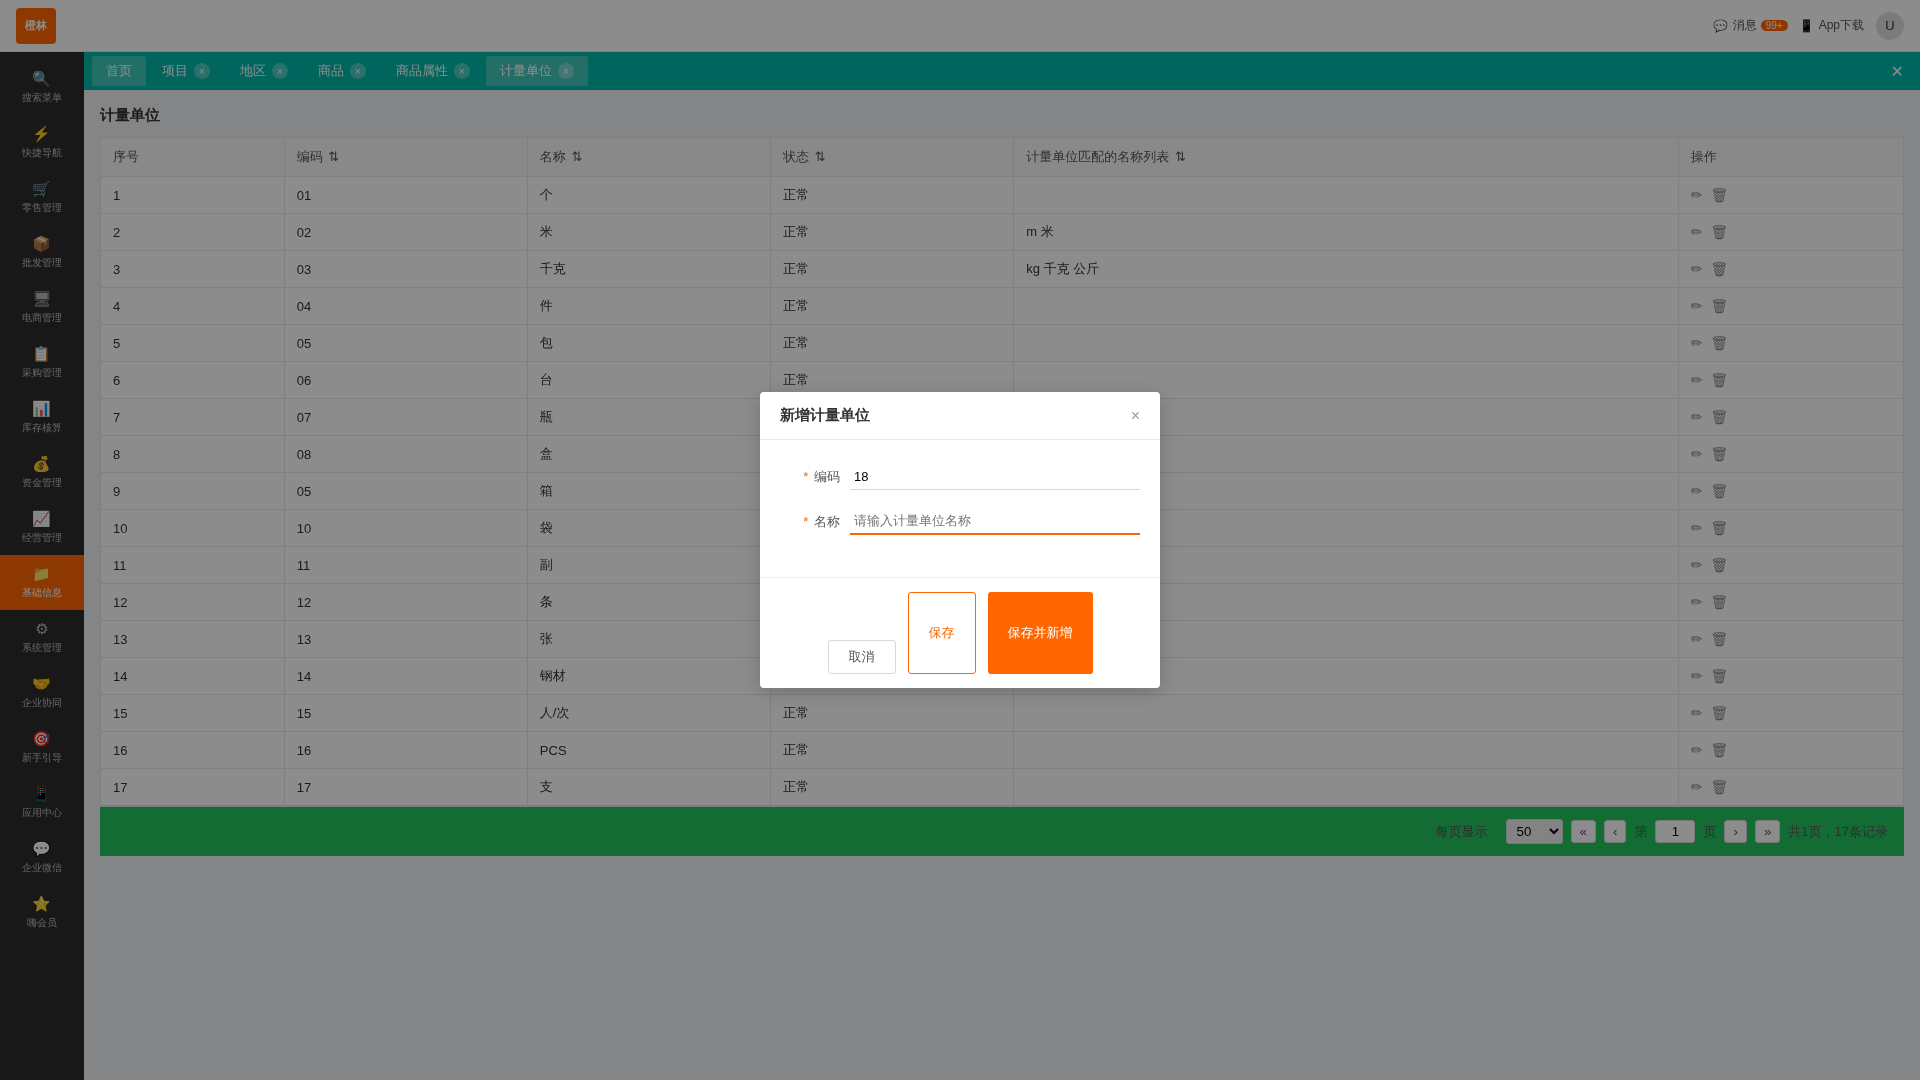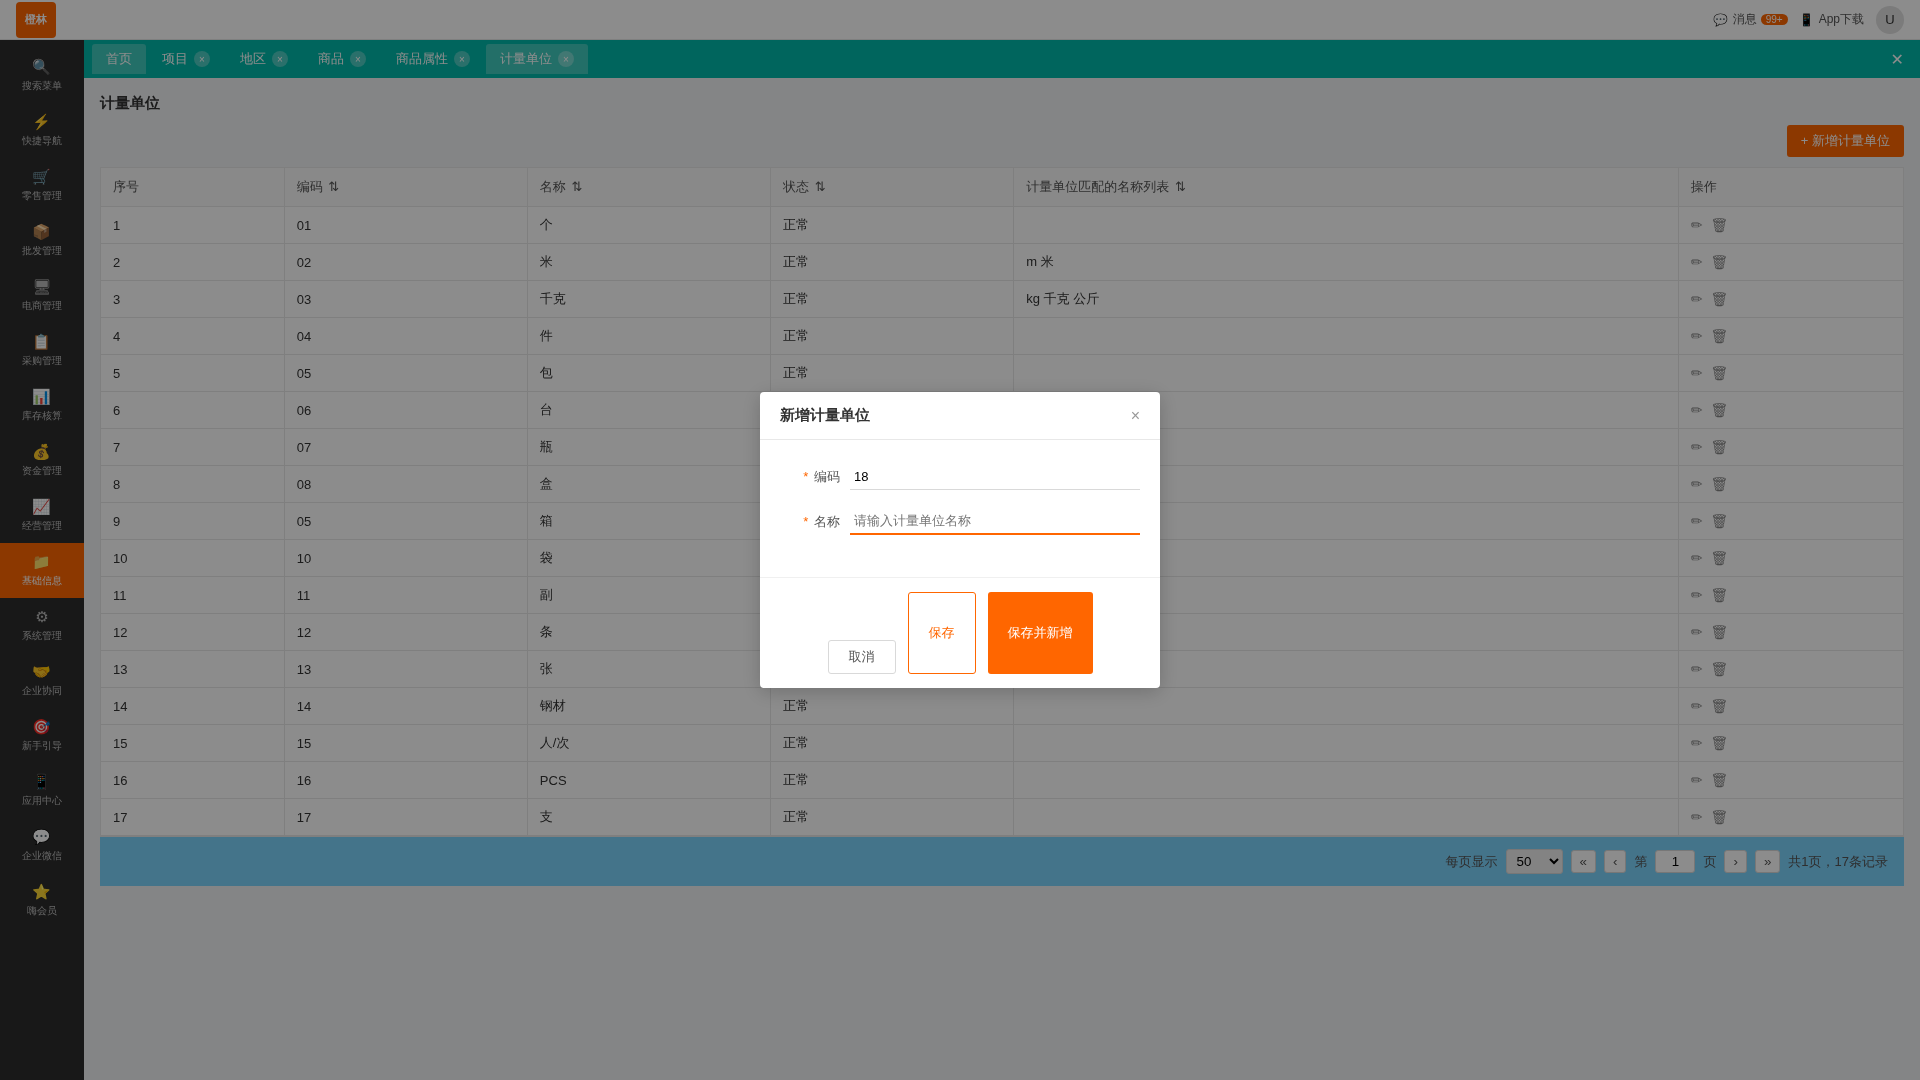--- a/index.html
+++ b/index.html
@@ -1,19 +1,19 @@
 <!DOCTYPE html>
 <html><head>
   <meta charset="utf-8">
   <style>
     * { box-sizing: border-box; margin: 0; padding: 0; }
     body { font-family: 'Microsoft YaHei', SimHei, Arial, sans-serif; font-size: 13px; background: #f0f0f0; color: #333; height: 1080px; width: 1920px; overflow: hidden; display: flex; flex-direction: column; }
 
     
-    .top-bar { height: 40px; background: #fff; display: flex; align-items: center; padding: 0 16px; border-bottom: 1px solid #e8e8e8; flex-shrink: 0; }
+    .top-bar { height: 52px; background: #fff; display: flex; align-items: center; padding: 0 16px; border-bottom: 1px solid #e8e8e8; flex-shrink: 0; }
     .logo-area { display: flex; align-items: center; width: 84px; }
     .logo-icon { width: 40px; height: 36px; background: #f60; border-radius: 4px; display: flex; align-items: center; justify-content: center; color: #fff; font-size: 11px; font-weight: bold; }
     .top-right { display: flex; align-items: center; gap: 12px; margin-left: auto; }
     .top-right-btn { display: flex; align-items: center; gap: 4px; font-size: 12px; color: #555; cursor: pointer; }
     .badge { background: #f60; color: #fff; border-radius: 10px; padding: 0 5px; font-size: 10px; }
     .avatar { width: 28px; height: 28px; border-radius: 50%; background: #e0e0e0; display: flex; align-items: center; justify-content: center; }
 
     
     .main-layout { display: flex; flex: 1; overflow: hidden; }
 
@@ -36,22 +36,22 @@
 
     
     .data-table { width: 100%; border-collapse: collapse; background: #fff; }
     .data-table th { background: #fafafa; border: 1px solid #e8e8e8; padding: 10px 12px; text-align: left; font-weight: normal; color: #555; font-size: 13px; }
     .data-table td { border: 1px solid #e8e8e8; padding: 9px 12px; color: #333; font-size: 13px; }
     .status-normal { color: #333; }
     .action-icons { display: flex; gap: 8px; }
     .action-icon { color: #888; cursor: pointer; font-size: 14px; }
 
     
-    .pagination { display: flex; align-items: center; justify-content: flex-end; padding: 12px 16px; background: #7dd3fc; border-top: 1px solid #e8e8e8; gap: 8px; font-size: 13px; color: #555; }
-    .page-select { border: 1px solid #d9d9d9; padding: 3px 6px; border-radius: 3px; }
+    .pagination { display: flex; align-items: center; justify-content: flex-end; padding: 12px 16px; background: #22c55e; border-top: 1px solid #e8e8e8; gap: 8px; font-size: 13px; color: #555; }
+    .page-select { border: 1px solid #d9d9d9; padding: 3px 6px; border-radius: 3px; margin-left: 10px; }
     .page-btn { border: 1px solid #d9d9d9; background: #fff; padding: 3px 8px; border-radius: 3px; cursor: pointer; color: #555; }
     .page-input { border: 1px solid #d9d9d9; width: 40px; text-align: center; padding: 3px; border-radius: 3px; }
 
     
     .overlay { position: fixed; top: 0; left: 0; width: 100%; height: 100%; background: rgba(0,0,0,0.45); z-index: 100; display: flex; align-items: center; justify-content: center; }
 
     
     .modal { background: #fff; border-radius: 4px; width: 400px; box-shadow: 0 4px 20px rgba(0,0,0,0.2); }
     .modal-header { display: flex; align-items: center; justify-content: space-between; padding: 14px 20px; border-bottom: 1px solid #e8e8e8; }
     .modal-title { font-size: 15px; font-weight: bold; color: #333; }
@@ -194,23 +194,20 @@
         <span class="tab-close-btn">×</span>
       </div>
       <div class="tab-bar-right">
         <span class="tab-bar-close">✕</span>
       </div>
     </div>
 
     <div class="page-content">
       <div class="page-title">计量单位</div>
 
-      <div class="table-actions">
-        <button class="btn-add">+ 新增计量单位</button>
-      </div>
 
       <table class="data-table">
         <thead>
           <tr>
             <th>序号</th>
             <th>
               <span>编码</span>
               <span style="cursor:pointer;margin-left:2px;">⇅</span>
             </th>
             <th>

